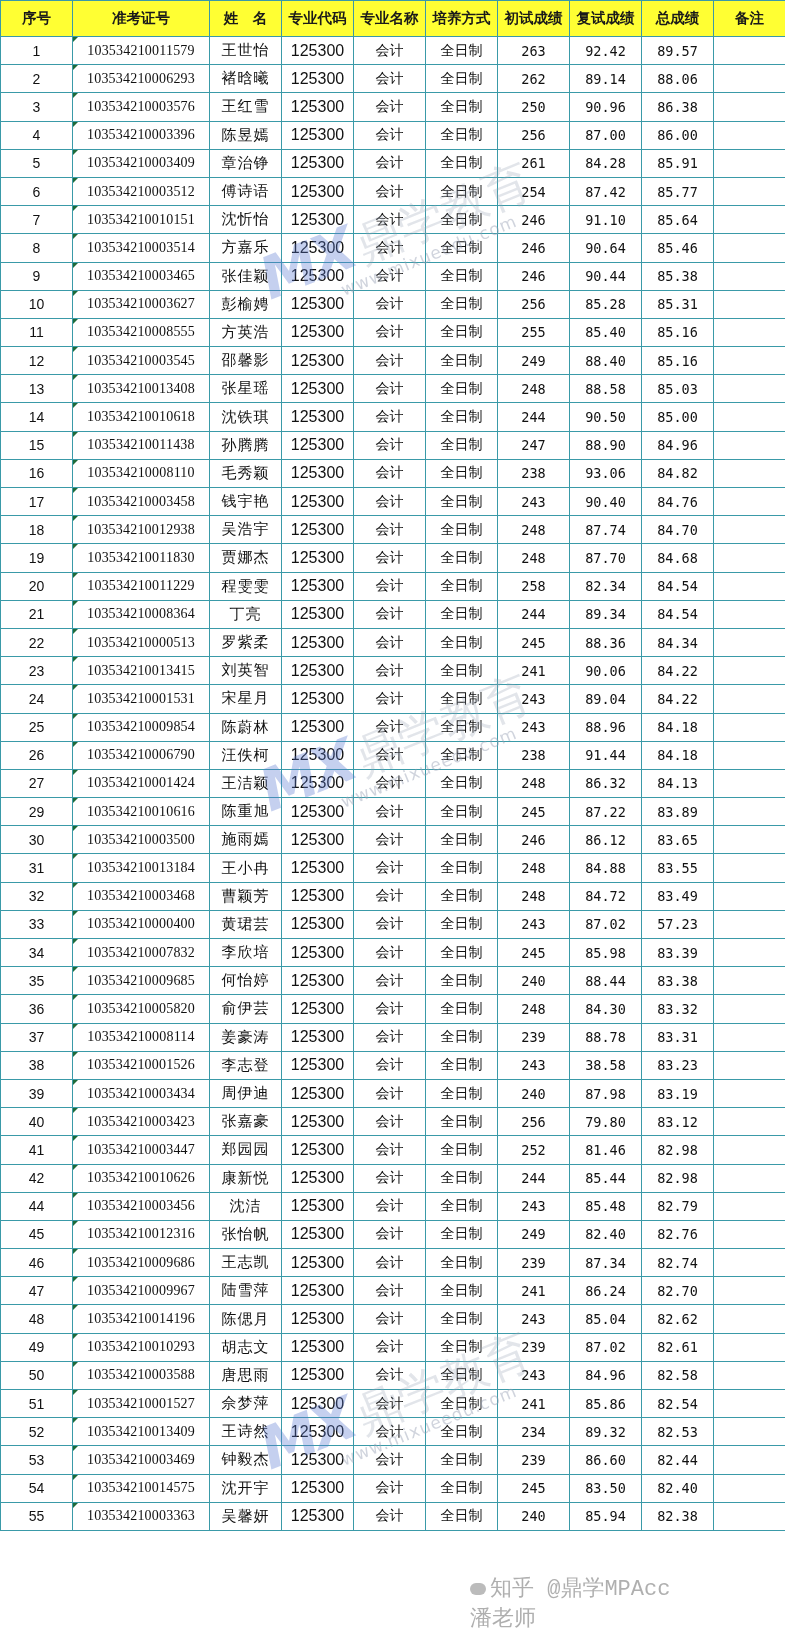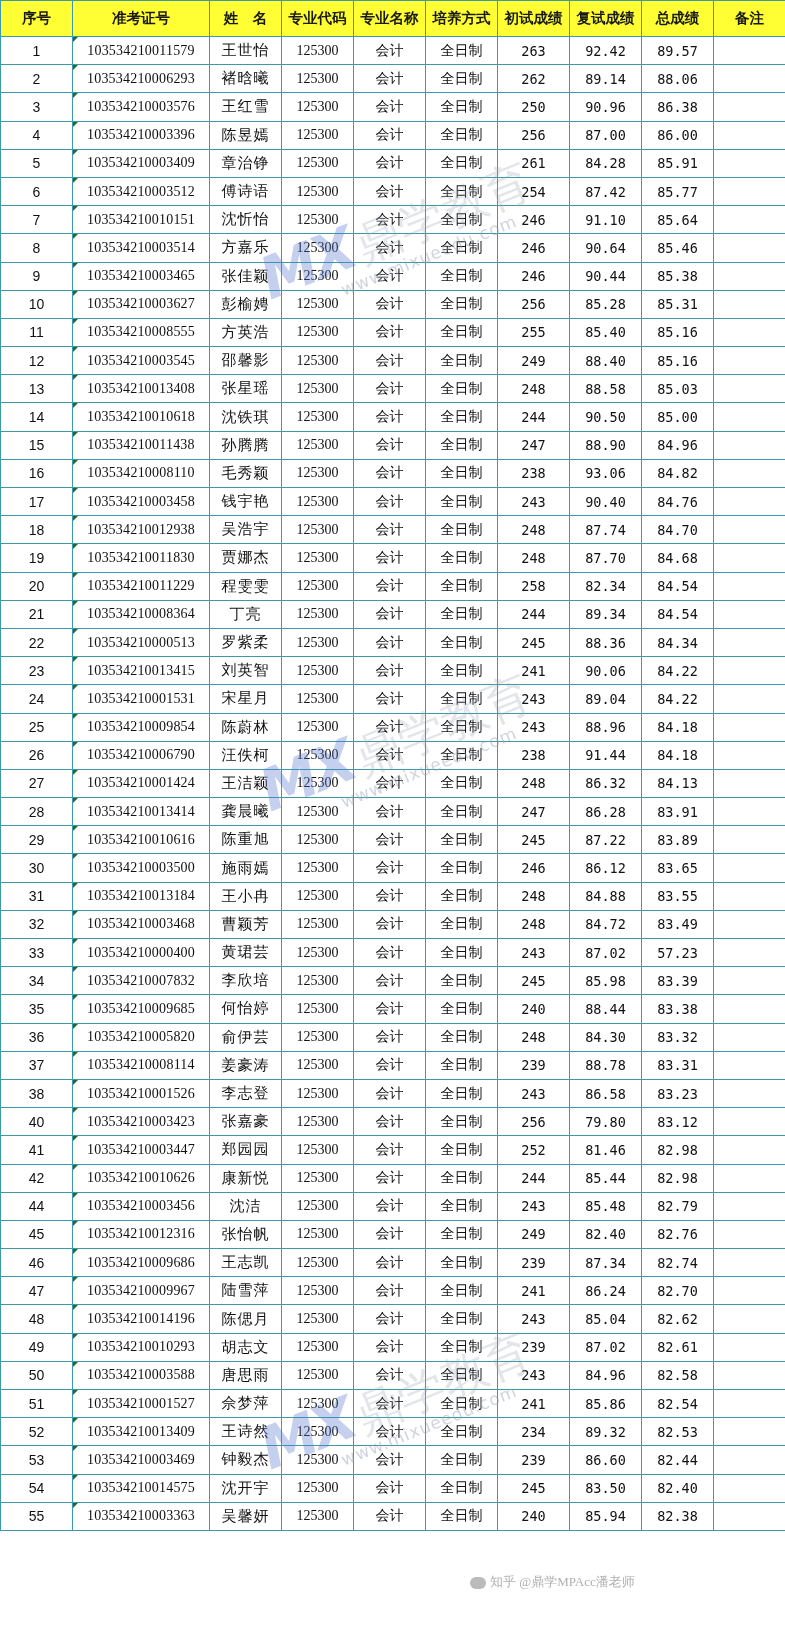--- a/index.html
+++ b/index.html
@@ -38,35 +38,35 @@
     font-size: 14.5px;
     color: #1a1a1a;
   }
   table.grid tbody td { height: 27.2px; background: #ffffff; }
   td.id-cell { position: relative; font-family: Liberation Serif, serif; font-size: 14px; letter-spacing: 0.2px; }
   td.id-cell .tri {
     position: absolute; left: 0; top: 0; width: 0; height: 0;
     border-top: 5px solid #1e6b3a; border-right: 5px solid transparent;
   }
   td.num { font-family: "DejaVu Sans Mono", "Liberation Mono", monospace; font-size: 13.5px; }
-  td.code { font-family: Liberation Serif, serif; font-size: 14px; }
+  td.code { font-family: Liberation Sans, sans-serif; font-size: 16px; }
   td.seq { font-family: "Liberation Sans", "DejaVu Sans", sans-serif; font-size: 14px; }
   td.name { font-size: 15px; letter-spacing: 1px; }
   .wm {
     position: absolute; pointer-events: none;
     font-family: "DejaVu Sans", sans-serif;
     transform: rotate(-22deg);
     transform-origin: left top;
   }
   .wm .logo { font-weight: bold; font-style: italic; font-size: 58px; color: rgba(90,120,210,0.35); letter-spacing: -4px; }
   .wm .cn { font-size: 46px; color: rgba(150,160,180,0.28); margin-left: 6px; }
   .wm .url { display: block; font-size: 17px; color: rgba(150,160,180,0.45); margin-left: 70px; margin-top: -8px; letter-spacing: 1px; }
   .footer-wm {
     position: absolute; left: 470px; top: 1573px;
-    font-family: Liberation Serif, serif; font-size: 13px;
+    font-family: Liberation Mono, monospace; font-size: 22px;
     color: rgba(110,110,110,0.55); pointer-events: none;
     text-shadow: 0 0 2px rgba(255,255,255,0.8);
   }
   .footer-wm .bubble { display: inline-block; width: 16px; height: 12px; background: rgba(120,120,120,0.5); border-radius: 8px; margin-right: 4px; vertical-align: middle; }
 </style>
 </head>
 <body>
 
 <div class="sheet">
   <table class="grid">
@@ -415,32 +415,20 @@
           <td class="name">王洁颖</td>
           <td class="code">125300</td>
           <td class="major">会计</td>
           <td class="mode">全日制</td>
           <td class="num">248</td>
           <td class="num">86.32</td>
           <td class="num">84.13</td>
           <td class="note"></td>
         </tr>
         <tr>
-          <td class="seq">28</td>
-          <td class="id-cell"><span class="tri"></span><span>103534210013414</span></td>
-          <td class="name">龚晨曦</td>
-          <td class="code">125300</td>
-          <td class="major">会计</td>
-          <td class="mode">全日制</td>
-          <td class="num">247</td>
-          <td class="num">86.28</td>
-          <td class="num">83.91</td>
-          <td class="note"></td>
-        </tr>
-        <tr>
           <td class="seq">29</td>
           <td class="id-cell"><span class="tri"></span><span>103534210010616</span></td>
           <td class="name">陈重旭</td>
           <td class="code">125300</td>
           <td class="major">会计</td>
           <td class="mode">全日制</td>
           <td class="num">245</td>
           <td class="num">87.22</td>
           <td class="num">83.89</td>
           <td class="note"></td>
@@ -542,22 +530,34 @@
           <td class="note"></td>
         </tr>
         <tr>
           <td class="seq">38</td>
           <td class="id-cell"><span class="tri"></span><span>103534210001526</span></td>
           <td class="name">李志登</td>
           <td class="code">125300</td>
           <td class="major">会计</td>
           <td class="mode">全日制</td>
           <td class="num">243</td>
-          <td class="num">86.58</td>
+          <td class="num">38.58</td>
           <td class="num">83.23</td>
+          <td class="note"></td>
+        </tr>
+        <tr>
+          <td class="seq">39</td>
+          <td class="id-cell"><span class="tri"></span><span>103534210003434</span></td>
+          <td class="name">周伊迪</td>
+          <td class="code">125300</td>
+          <td class="major">会计</td>
+          <td class="mode">全日制</td>
+          <td class="num">240</td>
+          <td class="num">87.98</td>
+          <td class="num">83.19</td>
           <td class="note"></td>
         </tr>
         <tr>
           <td class="seq">40</td>
           <td class="id-cell"><span class="tri"></span><span>103534210003423</span></td>
           <td class="name">张嘉豪</td>
           <td class="code">125300</td>
           <td class="major">会计</td>
           <td class="mode">全日制</td>
           <td class="num">256</td>

